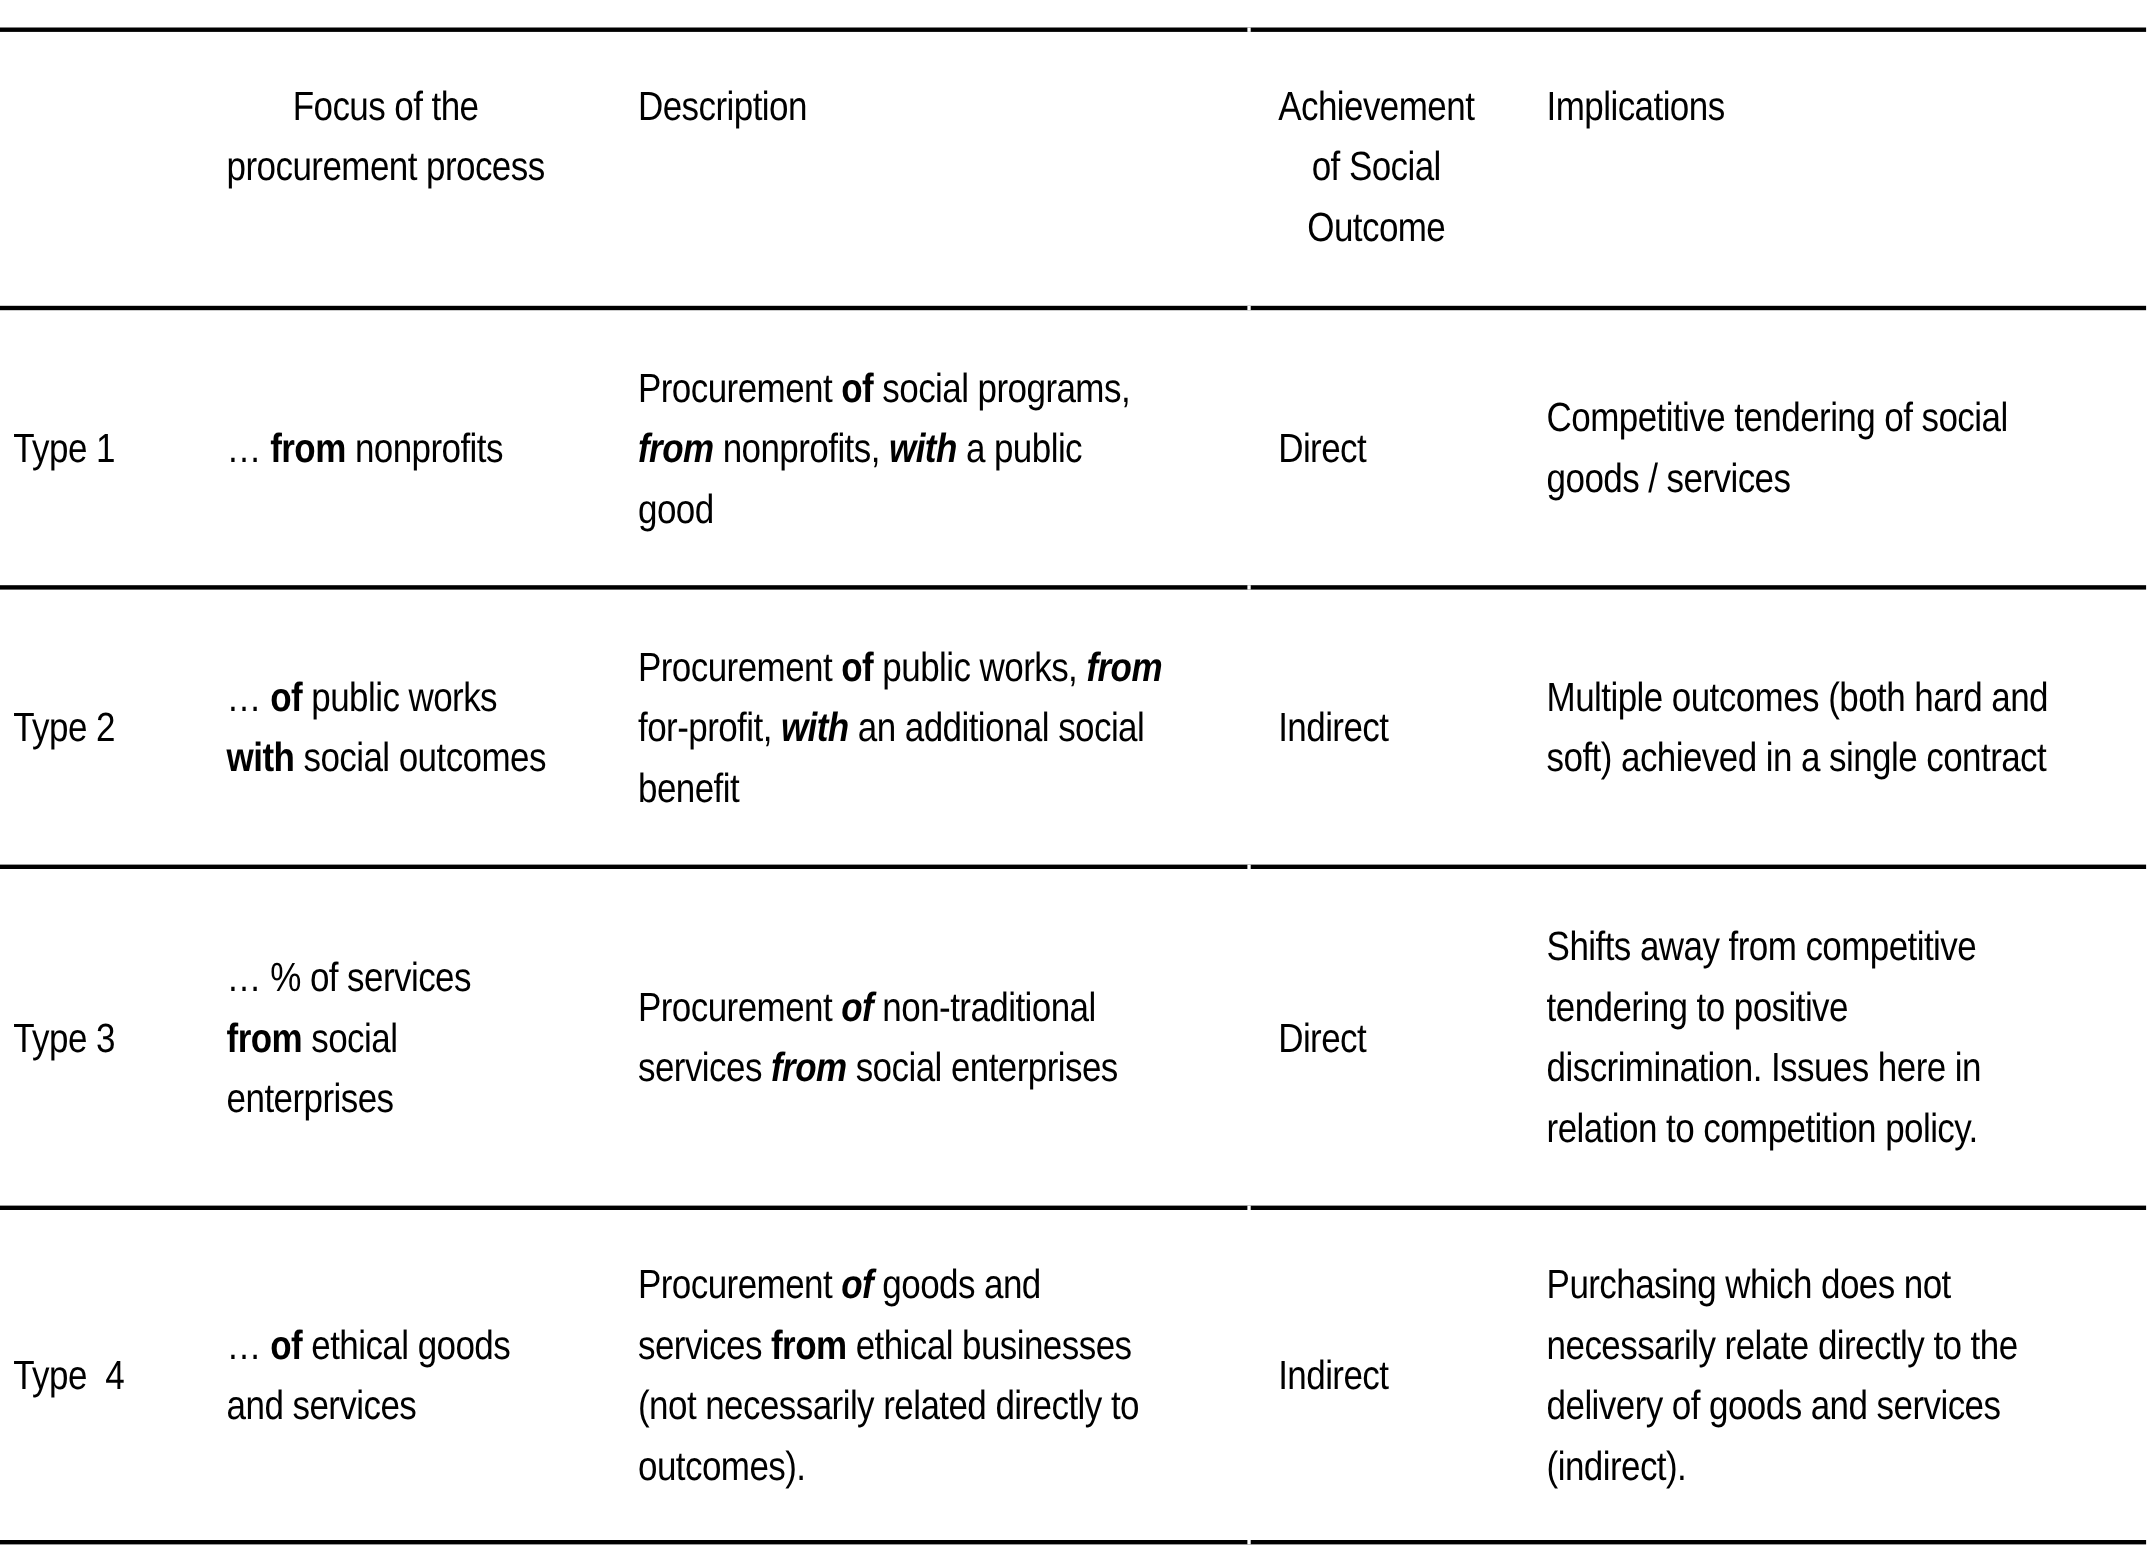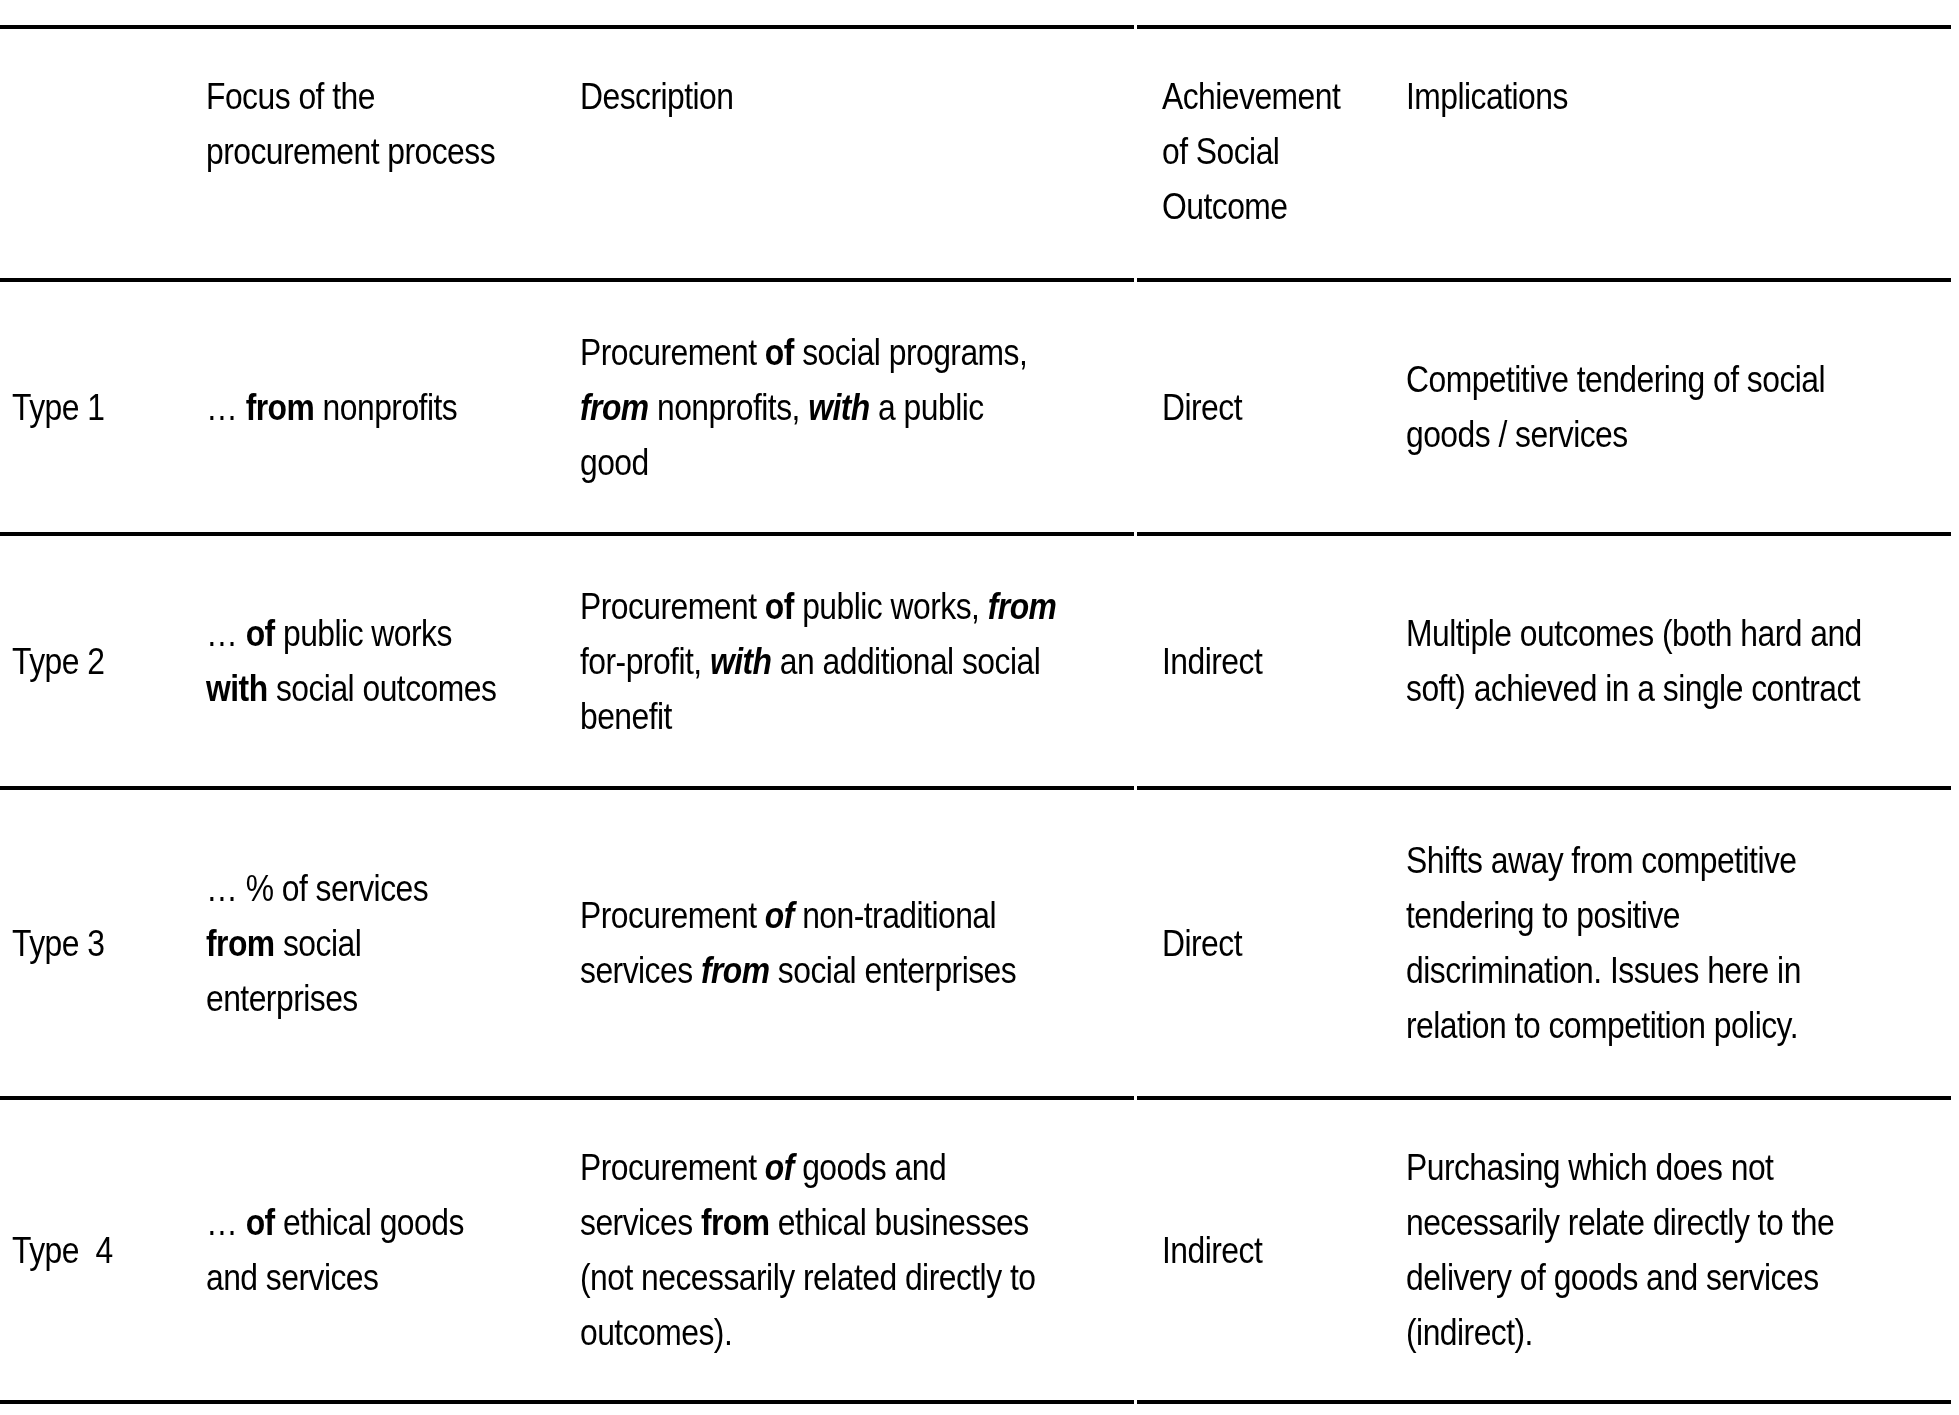--- a/index.html
+++ b/index.html
@@ -74,21 +74,21 @@
   <div class="hline" style="top:786px">
       <span class="gap"></span>
     </div>
   <div class="hline" style="top:1096px">
       <span class="gap"></span>
     </div>
   <div class="hline" style="top:1400px">
       <span class="gap"></span>
     </div>
 
-  <div class="row header" style="top:69px;height:180px;">
+  <div class="row header" style="top:69px;height:180px;text-align:center;">
     <div class="cell c1">
         <span class="txt"></span>
       </div>
     <div class="cell c2">
       <span class="txt">
         <span>Focus of the</span><br>
         <span>procurement process</span>
       </span>
     </div>
     <div class="cell c3">

